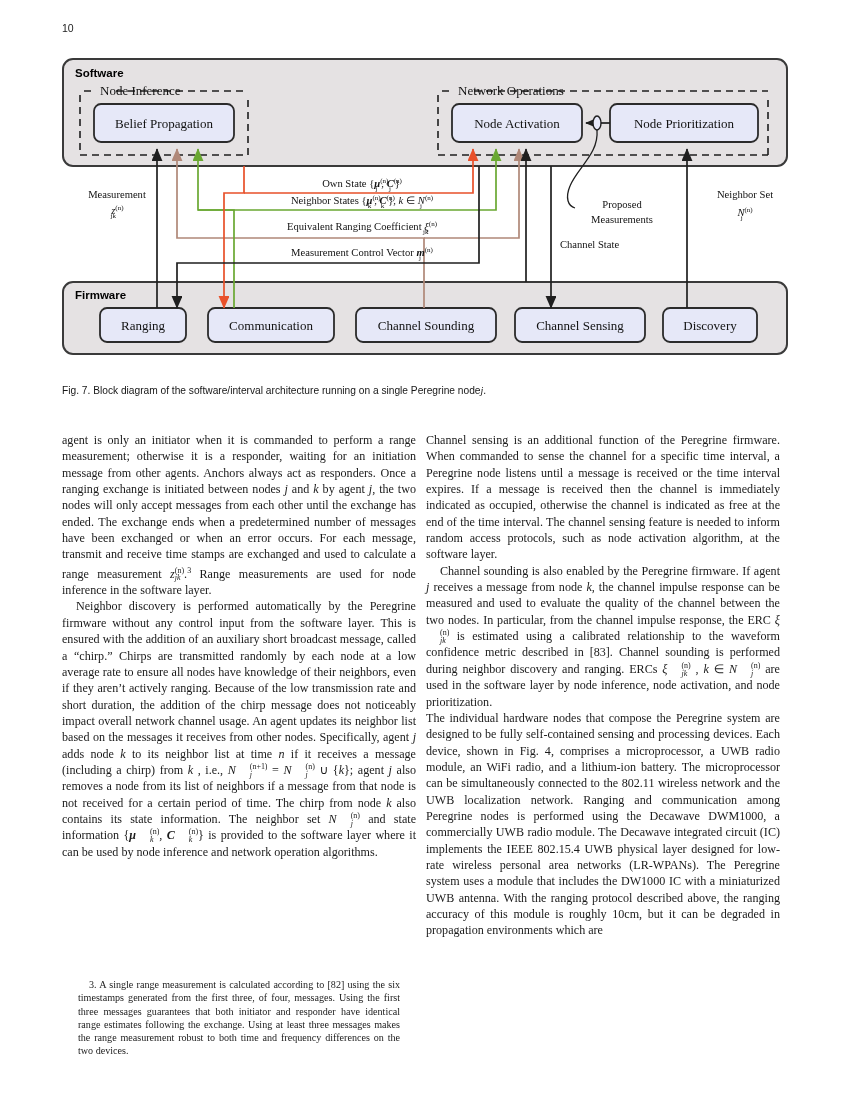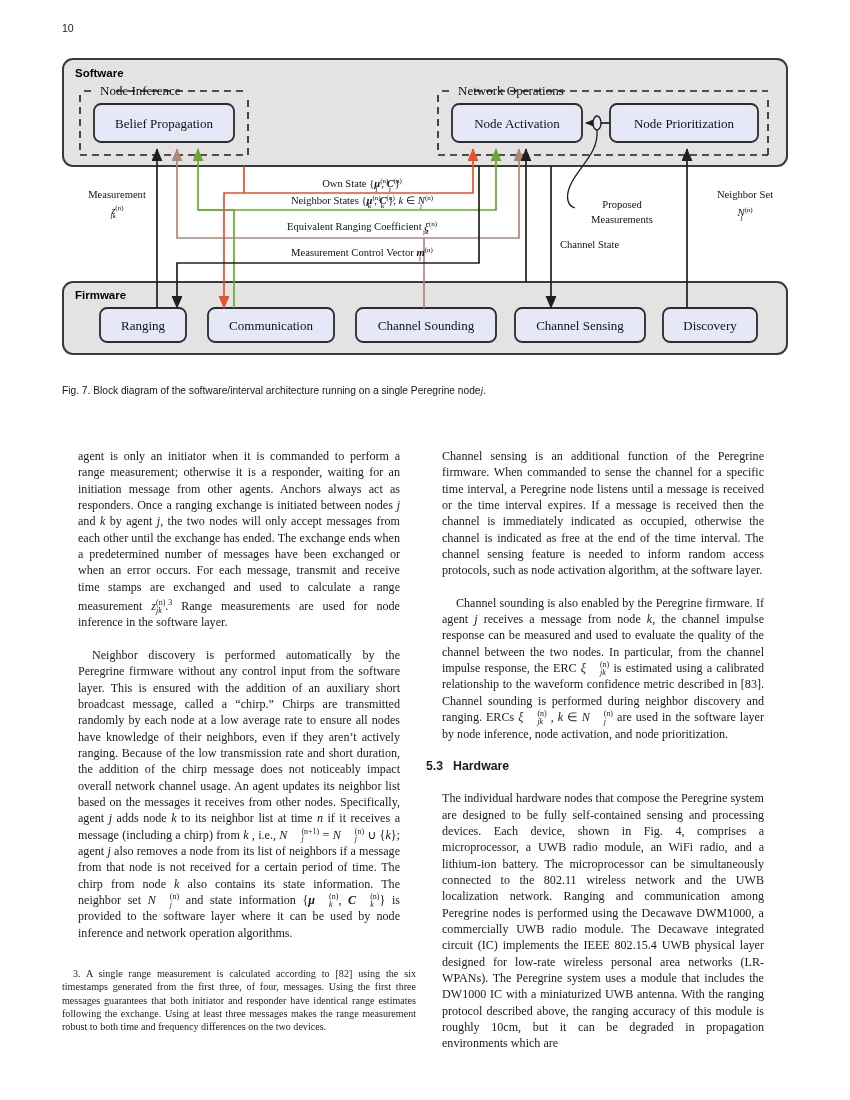--- a/index.html
+++ b/index.html
@@ -55,21 +55,21 @@
     width: 354px;
     font-size: 12.1px;
     line-height: 16.35px;
     text-align: justify;
     -webkit-hyphens: auto;
     hyphens: auto;
   }
   .col-left  { left: 62px; }
   .col-right { left: 426px; }
 
-  .col p { margin: 16px; text-indent: 14px; }
+  .col p { margin: 0; text-indent: 14px; }
   .col p.first { text-indent: 0; }
 
   .sec-head {
     font-family: "Liberation Sans", sans-serif;
     font-weight: bold;
     font-size: 12.3px;
     margin: 13px 0 5px 0;
     text-indent: 0 !important;
     text-align: left;
   }
@@ -85,21 +85,21 @@
     line-height: 13.3px;
     text-align: justify;
     hyphens: auto;
   }
   .footnote .rule {
     width: 118px;
     height: 0;
     border-top: 0px solid #333;
     margin-bottom: 5px;
   }
-  .footnote p { margin: 0; text-indent: 11px; }
+  .footnote p { margin: 16px; text-indent: 11px; }
 
   
   i.v { font-style: italic; }
   .bi { font-style: italic; font-weight: bold; }
   sup.s { font-size: 0.66em; vertical-align: super; font-style: normal; }
   .supsub {
     display: inline-block;
     vertical-align: -0.34em;
     font-size: 0.66em;
     line-height: 0.95em;
@@ -307,18 +307,15 @@
   end of the time interval. The channel sensing feature is needed to inform random access protocols, such as node
   activation algorithm, at the software layer.</p>
 
   <p>Channel sounding is also enabled by the Peregrine
   firmware. If agent <i class="v">j</i> receives a message from node <i class="v">k</i>, the channel impulse response can be measured and used to
   evaluate the quality of the channel between the two nodes. In particular, from the channel impulse response, the ERC
   <i class="v">ξ</i><span class="supsub">(n)<span class="sb">jk</span></span> is estimated using a calibrated relationship to the waveform confidence metric described in [83]. Channel sounding
   is performed during neighbor discovery and ranging. ERCs <i class="v">ξ</i><span class="supsub">(n)<span class="sb">jk</span></span> , <i class="v">k</i> ∈ <i class="v">N</i><span class="supsub">(n)<span class="sb">j</span></span> are used in the software layer by node
   inference, node activation, and node prioritization.</p>
 
-  <div class="sec-head">
-    <span class="num">5.3</span><span>Hardware</span>
-  </div>
 
   <p class="first">The individual hardware nodes that compose the Peregrine system are designed to be fully self-contained sensing and processing devices. Each device, shown in Fig. 4, comprises a microprocessor, a UWB radio module, an WiFi radio, and a lithium-ion battery. The microprocessor can be simultaneously connected to the 802.11 wireless network and the UWB localization network. Ranging and communication among Peregrine nodes is performed using the Decawave DWM1000, a commercially UWB radio module. The Decawave integrated circuit (IC) implements the IEEE 802.15.4 UWB physical layer designed for low-rate wireless personal area networks (LR-WPANs). The Peregrine system uses a module that includes the DW1000 IC with a miniaturized UWB antenna. With the ranging protocol described above, the ranging accuracy of this module is roughly 10cm, but it can be degraded in propagation environments which are</p>
 </div>
 
 </body></html>

